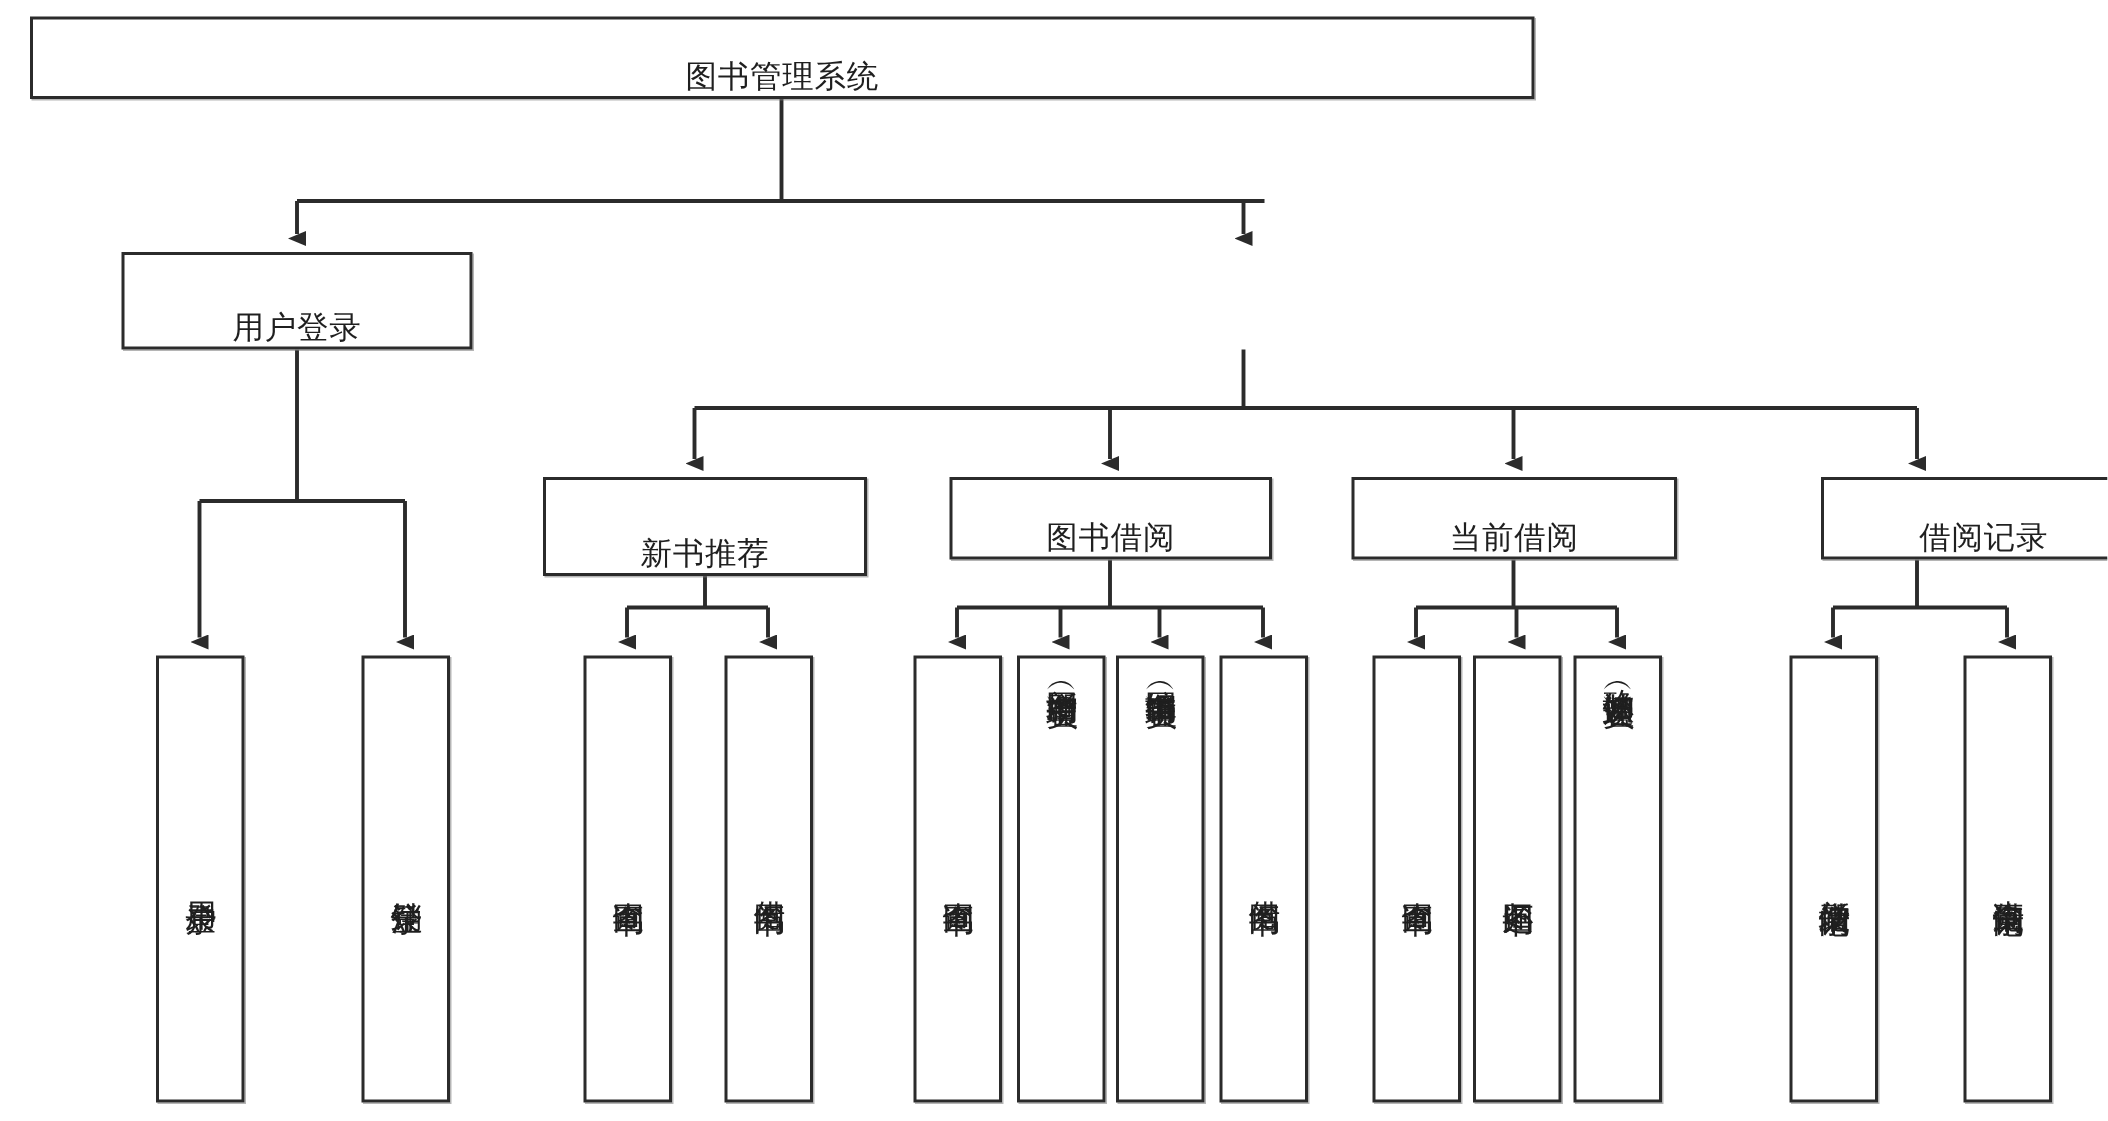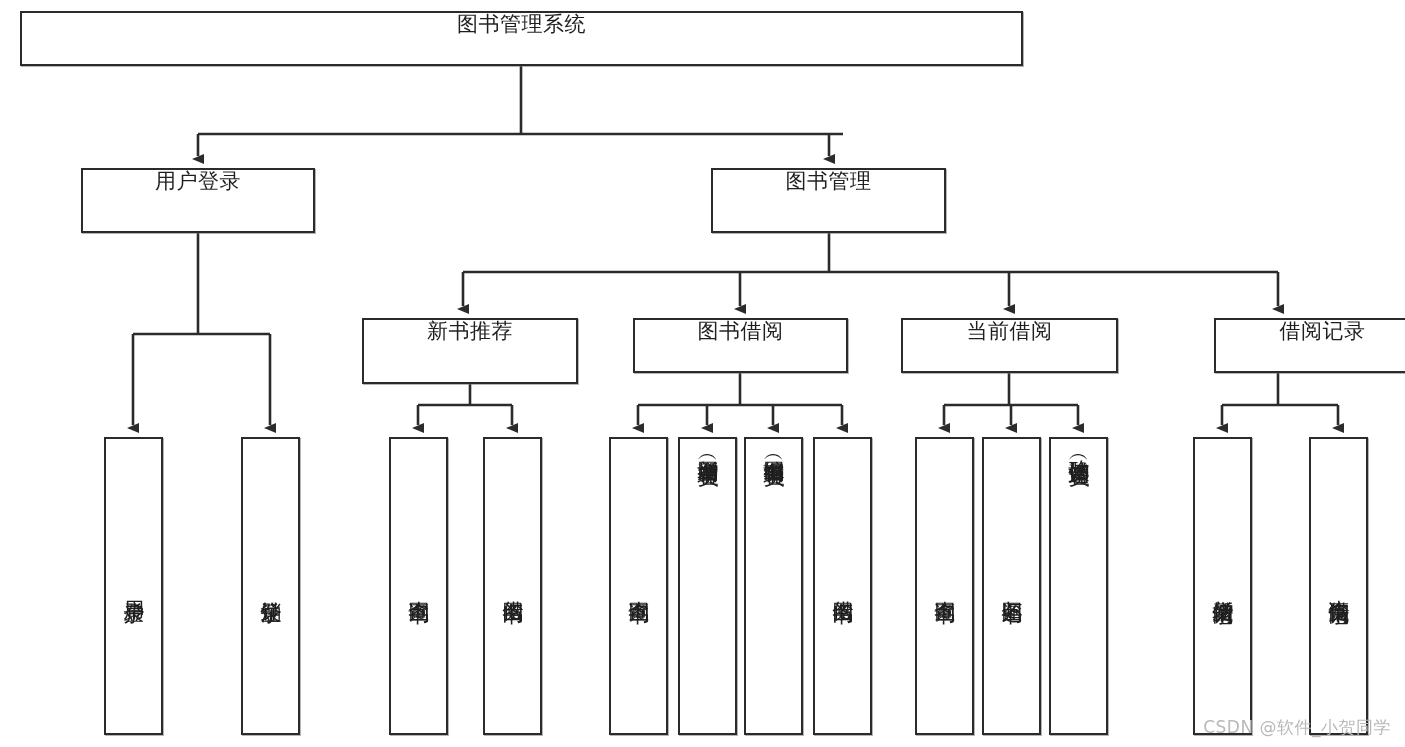--- a/index.html
+++ b/index.html
@@ -26,21 +26,21 @@
     width: 1405px;
     height: 747px;
     pointer-events: none;
   }
   .node {
     position: absolute;
     box-sizing: border-box;
     background: #ffffff;
     border: 2.5px solid #2b2b2b;
     display: flex;
-    align-items: flex-start;
+    align-items: flex-end;
     justify-content: center;
     box-shadow: 1px 1px 0 rgba(120,120,120,0.55);
   }
   .node .label {
     font-size: 21px;
     line-height: 1.12;
     letter-spacing: 0.5px;
     color: #1f1f1f;
     text-align: center;
     white-space: nowrap;
@@ -127,23 +127,20 @@
     </g>
   </svg>
 
   <div class="node" style="left:20px; top:11px; width:1003px; height:55px;">
     <span class="label">图书管理系统</span>
   </div>
 
   <div class="node" style="left:81px; top:168px; width:234px; height:65px;">
     <span class="label">用户登录</span>
   </div>
-  <div class="node" style="left:711px; top:168px; width:235px; height:65px;">
-    <span class="label">图书管理</span>
-  </div>
 
   <div class="node" style="left:362px; top:318px; width:216px; height:66px;">
     <span class="label">新书推荐</span>
   </div>
   <div class="node" style="left:901px; top:318px; width:217px; height:55px;">
     <span class="label">当前借阅</span>
   </div>
   <div class="node" style="left:633px; top:318px; width:215px; height:55px;">
     <span class="label">图书借阅</span>
   </div>
@@ -188,15 +185,14 @@
     <span class="label">确认归还（管理员）</span>
   </div>
 
   <div class="node leaf" style="left:1193px; top:437px; width:59px; height:298px;">
     <span class="label">新增借阅记录</span>
   </div>
   <div class="node leaf" style="left:1309px; top:437px; width:59px; height:298px;">
     <span class="label">查询借阅记录</span>
   </div>
 
-  <div id="watermark">CSDN @软件_小贺同学</div>
 
 </div>
 
 </body></html>

